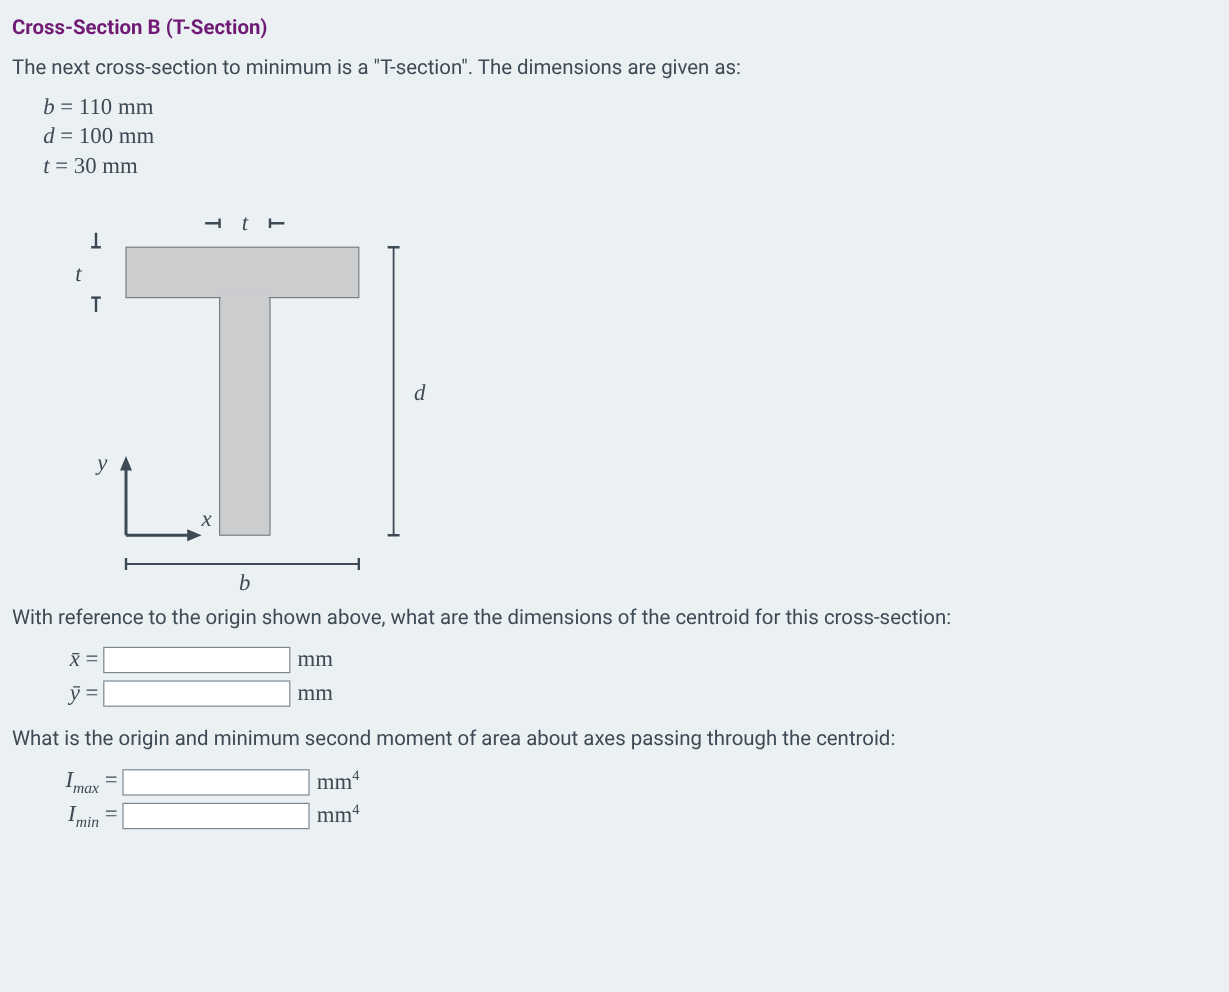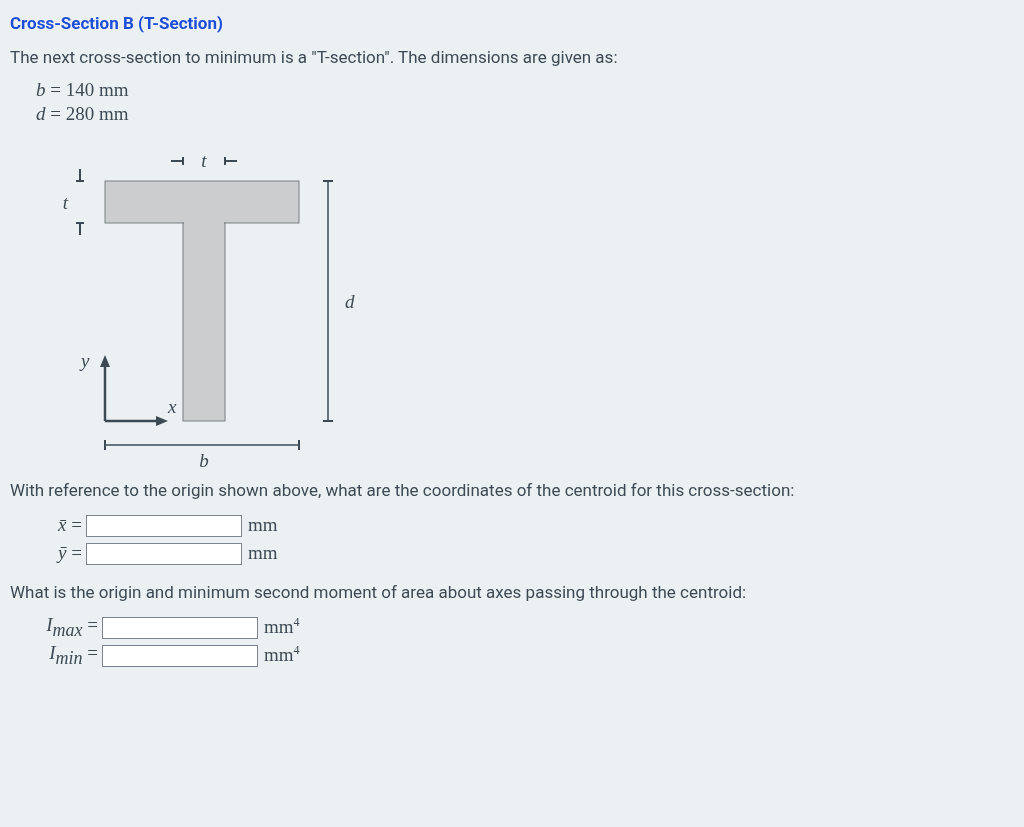--- a/index.html
+++ b/index.html
@@ -7,21 +7,21 @@
       font-family: -apple-system, BlinkMacSystemFont, "Segoe UI", Roboto, Helvetica, Arial, sans-serif;
       background: #ebf1f3;
       color: #3d4a54;
       padding: 12px 10px;
       width: 1024px;
       font-size: 17px;
       line-height: 1.4;
     }
     .bold-heading {
       font-weight: 700;
-      color: #1d4ed8;
+      color: #701a75;
       margin-bottom: 10px;
       font-size: 17px;
     }
     .intro-text {
       margin-bottom: 8px;
     }
     .dimlist {
       margin-left: 26px;
       font-family: "Times New Roman", Times, serif;
       font-size: 19px;
@@ -53,21 +53,21 @@
     }
     .ans-label {
       font-family: "Times New Roman", Times, serif;
       font-size: 19px;
       min-width: 58px;
       text-align: right;
       padding-right: 4px;
       white-space: nowrap;
     }
     .ans-label .var { font-style: italic; }
-    .ans-label .sub { font-style: italic; font-size: 18px; vertical-align: sub; }
+    .ans-label .sub { font-style: italic; font-size: 13px; vertical-align: sub; }
     .answer-input {
       border: 1px solid #7a8690;
       background: #fff;
       height: 22px;
       width: 156px;
       padding: 0 4px;
       font-size: 15px;
     }
     .answer-block.wide .ans-label { min-width: 74px; }
     .unit {
@@ -78,22 +78,23 @@
     .unit sup { font-size: 12px; }
   </style>
 </head>
 <body>
 
 <div class="bold-heading">Cross-Section B (T-Section)</div>
 
 <div class="intro-text">The next cross-section to minimum is a "T-section". The dimensions are given as:</div>
 
 <div class="dimlist">
-  <div><span class="var">b</span><span> = </span><span>140 mm</span></div>
-  <div><span class="var">d</span><span> = </span><span>280 mm</span></div>
+  <div><span class="var">b</span><span> = </span><span>110 mm</span></div>
+  <div><span class="var">d</span><span> = </span><span>100 mm</span></div>
+  <div><span class="var">t</span><span> = </span><span>30 mm</span></div>
 </div>
 
 <div class="figure-wrap">
   <svg width="370" height="340" viewBox="0 0 370 340">
 
     <rect x="95" y="48" width="194" height="42" fill="#cbcdcf" stroke="#7a7e82" stroke-width="1"></rect>
 
     <rect x="173" y="90" width="42" height="198" fill="#cbcdcf" stroke="#7a7e82" stroke-width="1"></rect>
 
     <rect x="174" y="88" width="40" height="4" fill="#cbcdcf" stroke="none"></rect>
@@ -123,21 +124,21 @@
     <line x1="95" y1="288" x2="95" y2="228" stroke="#3d4a54" stroke-width="2.5"></line>
     <polygon points="95,222 90,234 100,234" fill="#3d4a54"></polygon>
     <text x="71" y="234">y</text>
 
     <line x1="95" y1="288" x2="152" y2="288" stroke="#3d4a54" stroke-width="2.5"></line>
     <polygon points="158,288 146,283 146,293" fill="#3d4a54"></polygon>
     <text x="158" y="280">x</text>
   </svg>
 </div>
 
-<div class="question-text">With reference to the origin shown above, what are the coordinates of the centroid for this cross-section:</div>
+<div class="question-text">With reference to the origin shown above, what are the dimensions of the centroid for this cross-section:</div>
 
 <div class="answer-block">
   <div class="answer-row">
     <span class="ans-label"><span class="var">x̄</span> = </span>
     <input class="answer-input" type="text" value="" style="">
     <span class="unit">mm</span>
   </div>
   <div class="answer-row">
     <span class="ans-label"><span class="var">ȳ</span> = </span>
     <input class="answer-input" type="text" value="" style="">

